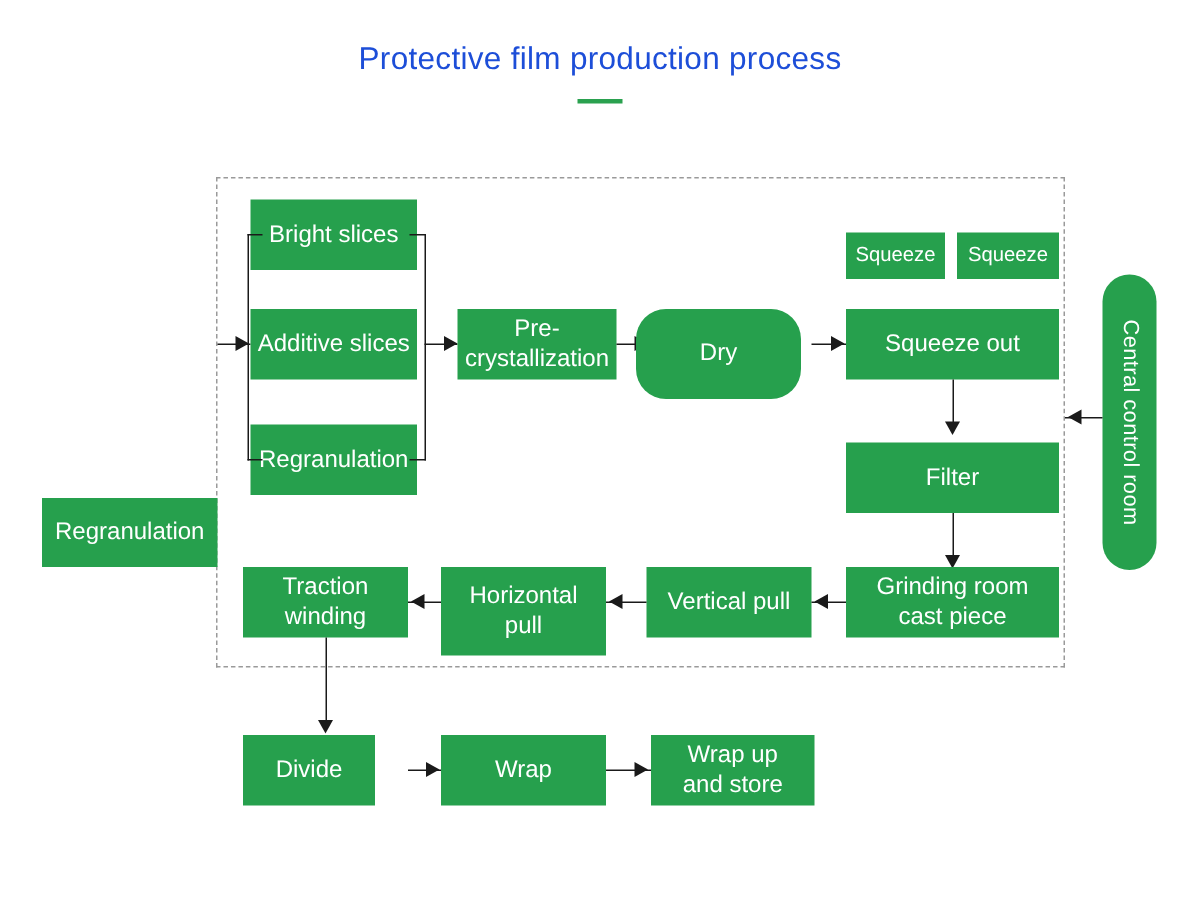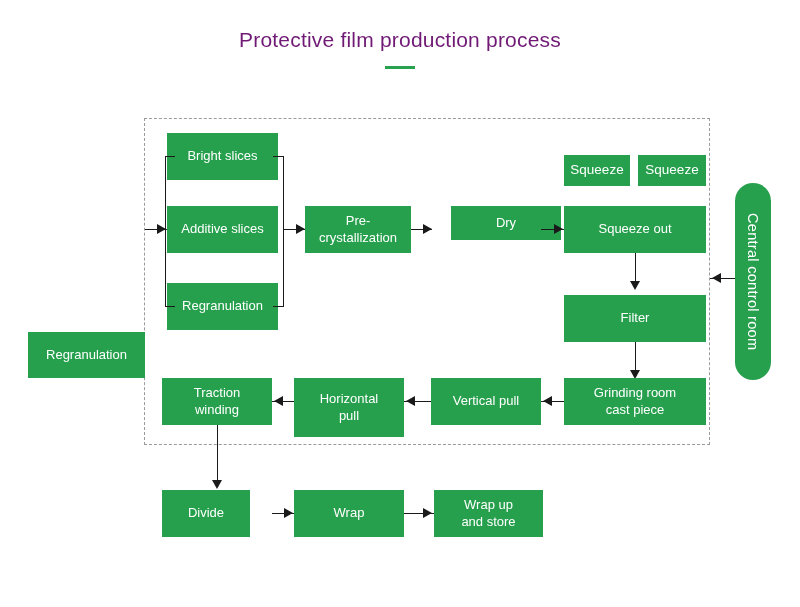--- a/index.html
+++ b/index.html
@@ -20,21 +20,21 @@
     background: #ffffff;
   }
   
   .title {
     position: absolute;
     left: 0;
     top: 28px;
     width: 800px;
     text-align: center;
     font-size: 21px;
-    color: #701a75;
+    color: #1d4ed8;
     letter-spacing: .2px;
   }
   .title-rule {
     position: absolute;
     left: 385px;
     top: 66px;
     width: 30px;
     height: 3px;
     background: #2aa14f;
   }
@@ -46,21 +46,21 @@
     width: 566px;
     height: 327px;
     border: 1px dashed #9a9a9a;
     box-sizing: border-box;
   }
   
   .node {
     position: absolute;
     background: #26a04d;
     color: #ffffff;
-    font-size: 13px;
+    font-size: 16px;
     line-height: 1.25;
     display: flex;
     align-items: center;
     justify-content: center;
     text-align: center;
     box-sizing: border-box;
     padding: 2px 4px;
     white-space: pre-line;
   }
   .node.small {
@@ -146,21 +146,21 @@
 
   <div class="ln-h" style="left:283px; top:229px; width:22px;"></div>
   <div class="arrow right" style="left:296px; top:224px;"></div>
 
   <div class="node" style="left:305px; top:206px; width:106px; height:47px;">Pre-
 crystallization</div>
 
   <div class="ln-h" style="left:411px; top:229px; width:21px;"></div>
   <div class="arrow right" style="left:423px; top:224px;"></div>
 
-  <div class="node" style="left:451px; top:206px; width:110px; height:34px;">Dry</div>
+  <div class="node" style="left:424px; top:206px; width:110px; height:60px;border-radius:20px;">Dry</div>
 
   <div class="ln-h" style="left:541px; top:229px; width:23px;"></div>
   <div class="arrow right" style="left:554px; top:224px;"></div>
 
   <div class="node small" style="left:564px; top:155px; width:66px; height:31px;">Squeeze</div>
   <div class="node small" style="left:638px; top:155px; width:68px; height:31px;">Squeeze</div>
 
   <div class="node" style="left:564px; top:206px; width:142px; height:47px;">Squeeze out</div>
 
   <div class="ln-v" style="left:635px; top:253px; height:33px;"></div>

